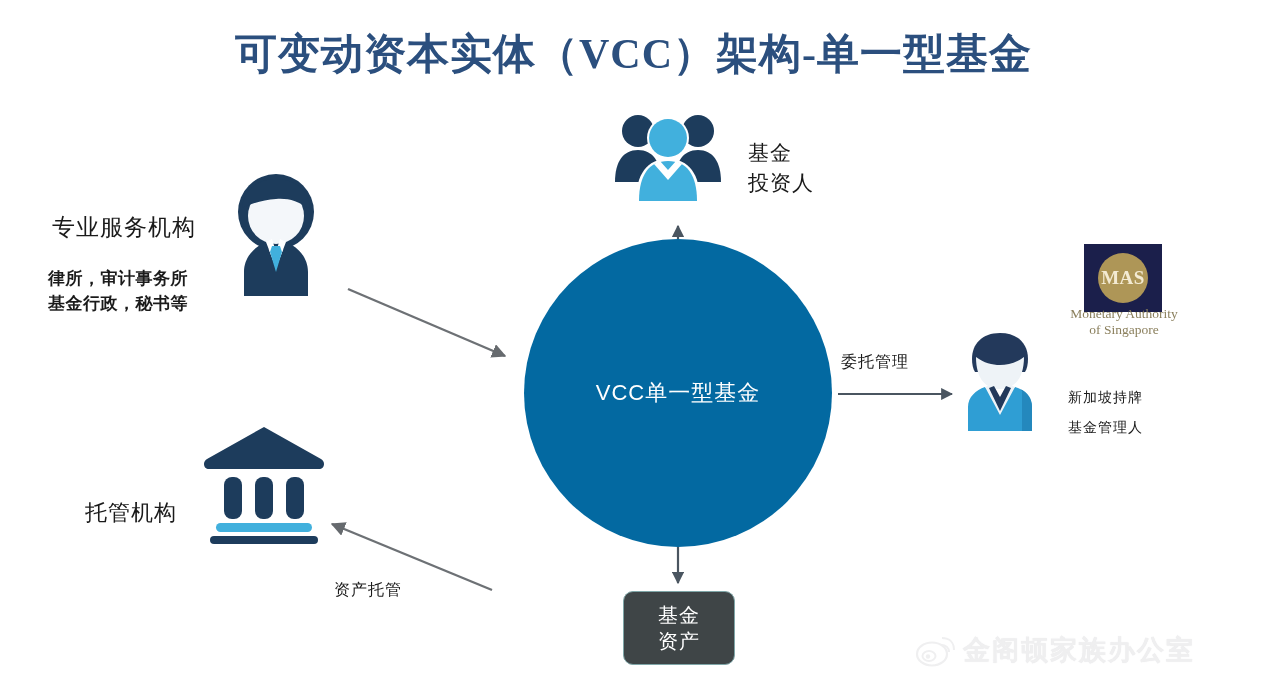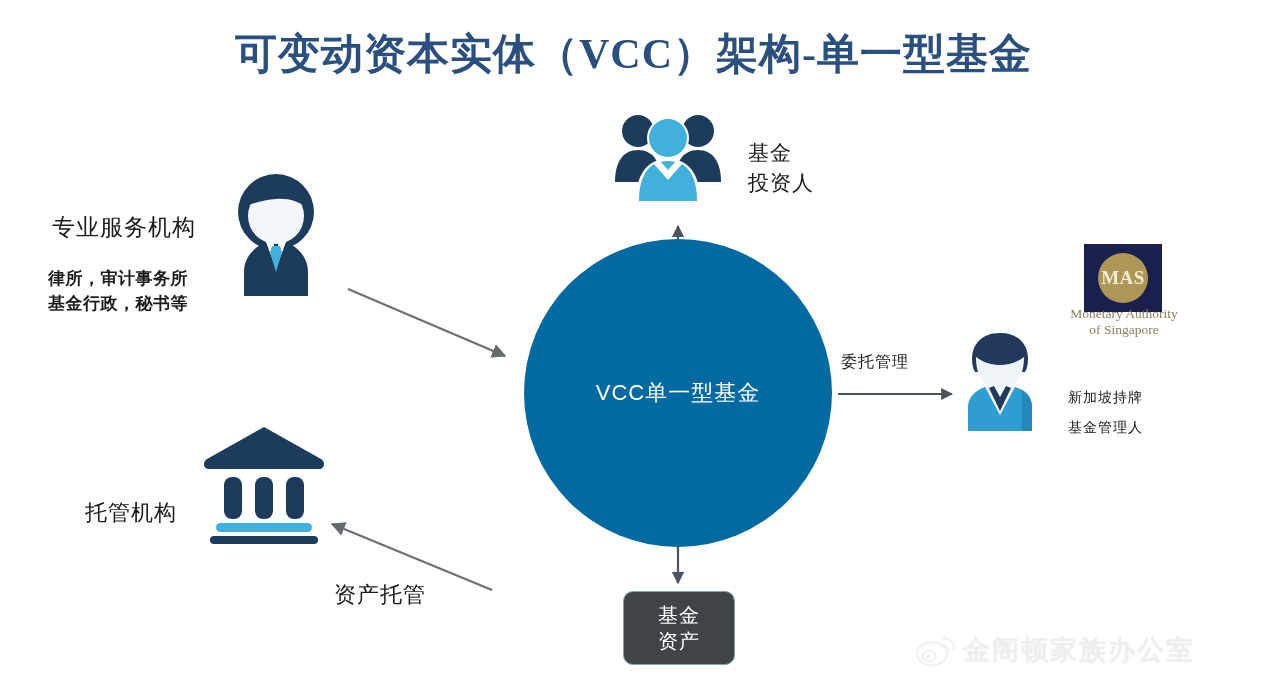--- a/index.html
+++ b/index.html
@@ -84,21 +84,21 @@
   }
   #custodian-label {
     left: 85px;
     top: 498px;
     font-size: 22px;
     letter-spacing: 1px;
   }
   #asset-custody-label {
     left: 334px;
     top: 580px;
-    font-size: 22px;
+    font-size: 16px;
     letter-spacing: 1px;
   }
   #delegate-label {
     left: 841px;
     top: 352px;
     font-size: 16px;
     letter-spacing: 1px;
   }
   #manager-label {
     left: 1068px;

